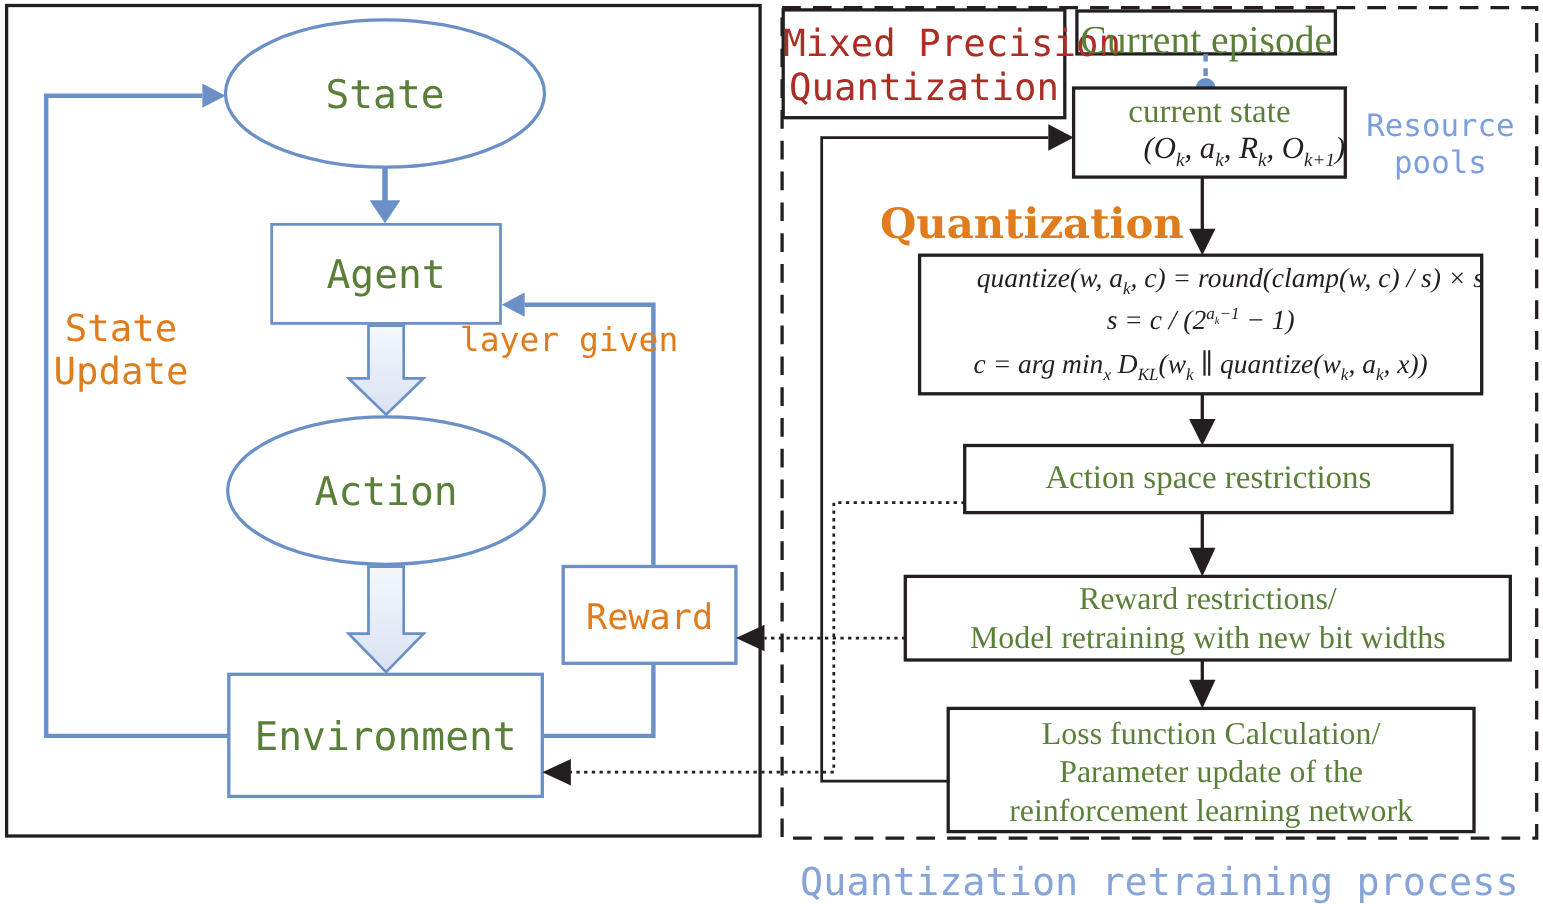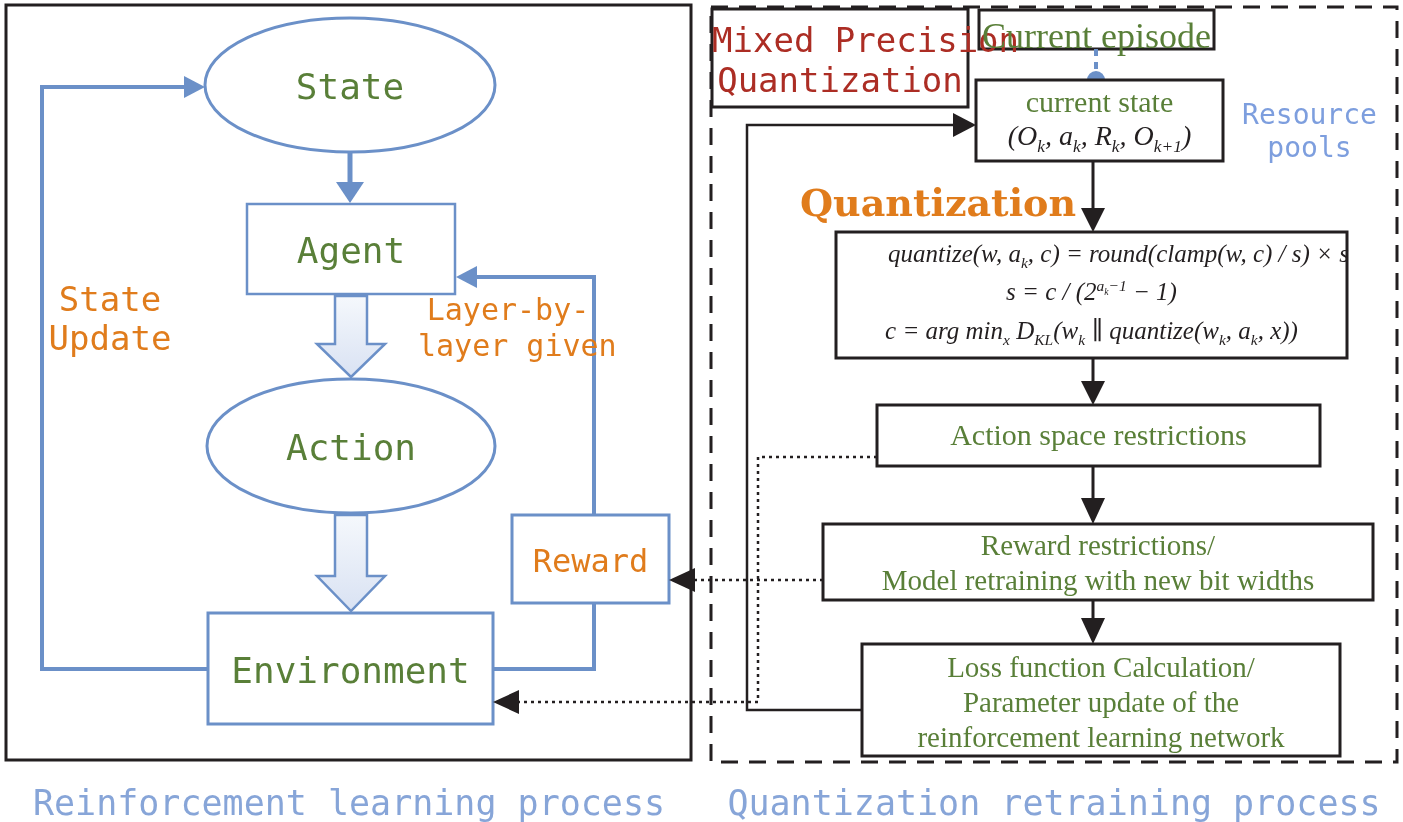--- a/index.html
+++ b/index.html
@@ -98,35 +98,33 @@
   <div class="lbl mono node-label" style="left:251px;top:427px;width:200px;">Action</div>
   <div class="lbl mono node-label" style="left:208px;top:650px;width:285px;">Environment</div>
   <div class="lbl mono orange" style="left:512px;top:542px;width:157px;font-size:32px;">Reward</div>
 
   <div class="lbl mono orange" style="left:25px;top:280px;width:170px;font-size:34px;line-height:39px;">
     <div>State</div>
     <div>Update</div>
   </div>
 
   <div class="lbl mono orange" style="left:418px;top:292px;width:180px;font-size:30px;line-height:36px;">
-    <div>Layer-by-</div>
     <div>layer given</div>
   </div>
 
-  <div class="lbl mono capblue" style="left:5px;top:783px;width:688px;font-size:35px;">Reinforcement learning process</div>
 
   <div class="lbl mono darkred" style="left:712px;top:20px;width:256px;font-size:34px;line-height:40px;">
     <div>Mixed Precision</div>
     <div>Quantization</div>
   </div>
 
   <div class="lbl serif green" style="left:979px;top:15px;width:235px;font-size:36px;">Current episode</div>
 
   <div class="lbl serif green" style="left:976px;top:85px;width:247px;font-size:30px;">current state</div>
-  <div class="lbl serif black it" style="left:976px;top:120px;width:247px;font-size:28px;">(O<sub>k</sub>, a<sub>k</sub>, R<sub>k</sub>, O<sub>k+1</sub>)</div>
+  <div class="lbl serif black it" style="left:976px;top:120px;width:247px;font-size:28px;text-align:right;">(O<sub>k</sub>, a<sub>k</sub>, R<sub>k</sub>, O<sub>k+1</sub>)</div>
 
   <div class="lbl mono blue" style="left:1227px;top:98px;width:165px;font-size:28px;line-height:33px;">
     <div>Resource</div>
     <div>pools</div>
   </div>
 
   <div class="lbl orange" style="left:798px;top:180px;width:280px;font-size:38px;font-weight:bold;font-family:'DejaVu Serif','Liberation Serif',serif;">Quantization</div>
 
   <div class="lbl serif black it" style="left:838px;top:240px;width:561px;font-size:25px;">quantize(w, a<sub>k</sub>, c) = round(clamp(w, c) / s) × s</div>
   <div class="lbl serif black it" style="left:838px;top:277px;width:507px;font-size:25px;">s = c / (2<sup>a<sub>k</sub>−1</sup> − 1)</div>

